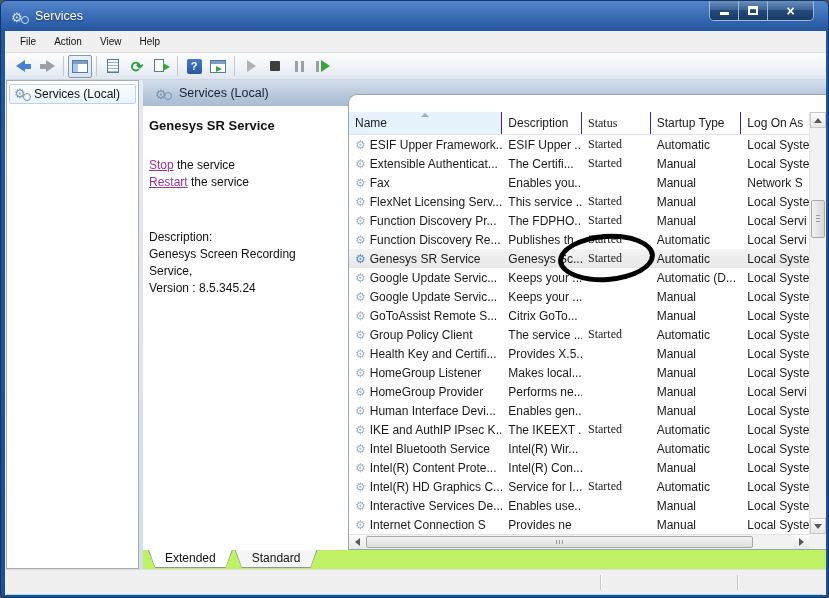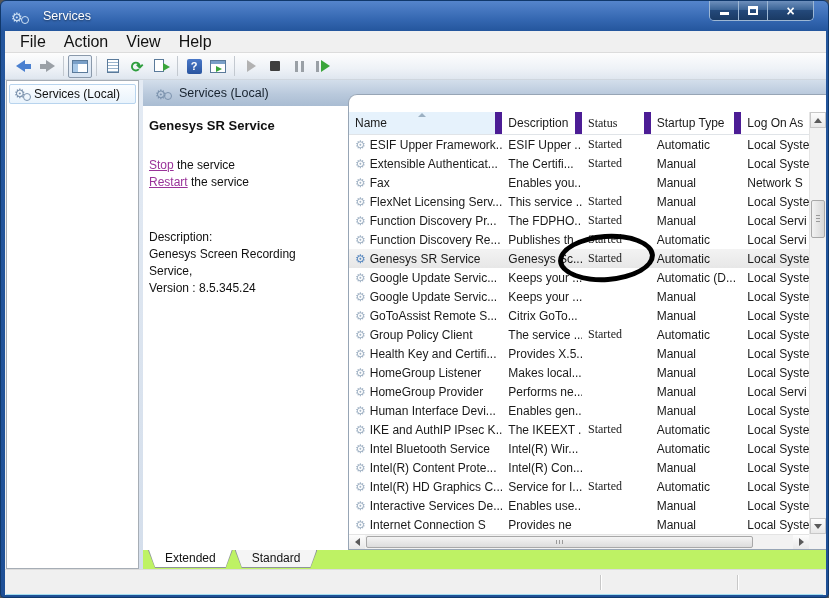--- a/index.html
+++ b/index.html
@@ -12,35 +12,35 @@
     background:linear-gradient(180deg,#5585cc 0px,#3568b2 18px,#24569d 30px,#1e5096 100%);
     border:1px solid #10386b; border-radius:6px 6px 4px 4px;
     padding:30px 4px 4px 4px;
   }
   .window::after { content:""; position:absolute; left:5px; right:5px; bottom:2px; height:1px; background:#8fd8ef; opacity:.8; }
 
   .titlebar { position:absolute; top:0; left:0; right:0; height:30px; display:flex; align-items:center; }
   .titlebar-icon { margin-left:10px; width:16px; height:16px; position:relative; }
   .titlebar-icon .gear { font-size:13px; color:#cfe2f5; line-height:16px; }
   .titlebar-icon::after { content:""; position:absolute; right:-2px; bottom:0; width:6px; height:6px; border:1.5px solid #cfe2f5; border-radius:50%; }
-  .title-text { color:#fff; font-size:12.5px; margin-left:16px; text-shadow:0 1px 2px rgba(0,0,0,.5); }
+  .title-text { color:#fff; font-size:12.5px; margin-left:8px; text-shadow:0 1px 2px rgba(0,0,0,.5); }
 
   .win-controls { position:absolute; top:0; right:14px; display:flex; border:1px solid #9db7d4; border-top:none; border-radius:0 0 5px 5px; overflow:hidden; }
   .win-btn { width:29px; height:19px; display:flex; align-items:center; justify-content:center;
     background:linear-gradient(180deg,#6d8fbc 0%,#3c6597 45%,#24497a 50%,#1a3a64 100%); border-right:1px solid #9db7d4; cursor:default; }
   .win-btn:last-child { border-right:none; width:45px; }
   .glyph-min { width:9px; height:3px; background:#fff; margin-top:6px; }
   .glyph-max { width:10px; height:9px; border:2px solid #fff; border-top-width:3px; }
   .glyph-close { color:#fff; font-size:14px; font-weight:bold; line-height:14px; }
 
   
   .client { width:821px; height:564px; background:#f0f0f0; display:flex; flex-direction:column; }
 
   .menubar { height:22px; display:flex; align-items:center; padding-left:6px; background:#f0f0f0; border-bottom:1px solid #dcdcdc; }
-  .menu-item { padding:2px 9px; font-size:16px; color:#111; cursor:default; }
+  .menu-item { padding:2px 9px; font-size:10px; color:#111; cursor:default; }
 
   .toolbar { height:27px; display:flex; align-items:center; padding-left:6px;
     background:linear-gradient(180deg,#fdfdfd 0%,#eef2f7 60%,#dfe6ef 100%); border-bottom:1px solid #cfd6de; }
   .tb-sep { width:1px; height:20px; background:#c3c9d0; margin:0 4px; }
   .tb-btn { width:24px; height:23px; display:flex; align-items:center; justify-content:center; border-radius:2px; position:relative; }
   .tb-btn.pressed { border:1px solid #8a99ab; background:linear-gradient(#eaf1f9,#d8e4f2); }
 
   .arrow-shape { display:flex; align-items:center; }
   .arrow-shape .tail { width:6px; height:5px; }
   .arrow-shape .tri  { width:0; height:0; border-top:6px solid transparent; border-bottom:6px solid transparent; }
@@ -93,21 +93,21 @@
   .svc-title { font-size:13px; font-weight:bold; color:#101010; margin-bottom:24px; }
   .svc-link-line { font-size:12px; color:#101010; line-height:17px; }
   .svc-link { color:#993399; text-decoration:underline; cursor:pointer; }
   .svc-desc { margin-top:38px; font-size:12px; color:#101010; line-height:17px; }
 
   .list-panel { position:absolute; top:14px; left:205px; right:0; bottom:19px;
     background:#fff; border:1px solid #97a5b5; border-right:none; border-top-left-radius:9px; overflow:hidden;
     padding-top:17px; }
 
   .lv-header { display:flex; height:23px; border-bottom:1px solid #e0e4e8; margin-right:17px; }
-  .lv-h { font-size:12px; color:#1a1a1a; padding:4px 0 0 6px; border-right:7px solid #4c1d95; position:relative;
+  .lv-h { font-size:12px; color:#1a1a1a; padding:4px 0 0 6px; border-right:1px solid #4c1d95; position:relative;
     white-space:nowrap; overflow:hidden; }
   .lv-h.sorted { background:#e6f2fc; }
   .sort-arrow { position:absolute; top:1px; left:50%; margin-left:-4px; width:0; height:0;
     border-left:4px solid transparent; border-right:4px solid transparent; border-bottom:4px solid #9cb0c2; }
   .c0{width:154px;} .c1{width:80px;} .c2{width:69px;font-family:Liberation Serif, serif;} .c3{width:91px;} .c4{width:68px; border-right:none;}
 
   .lv-rows { position:relative; height:397px; overflow:hidden; margin-right:17px; }
   .lv-row { display:flex; height:19px; align-items:center; font-size:12px; color:#1a1a1a; }
   .lv-row.selected { background:linear-gradient(#f3f3f3,#e7e7e7); }
   .cell { padding-left:6px; white-space:nowrap; overflow:hidden; }

